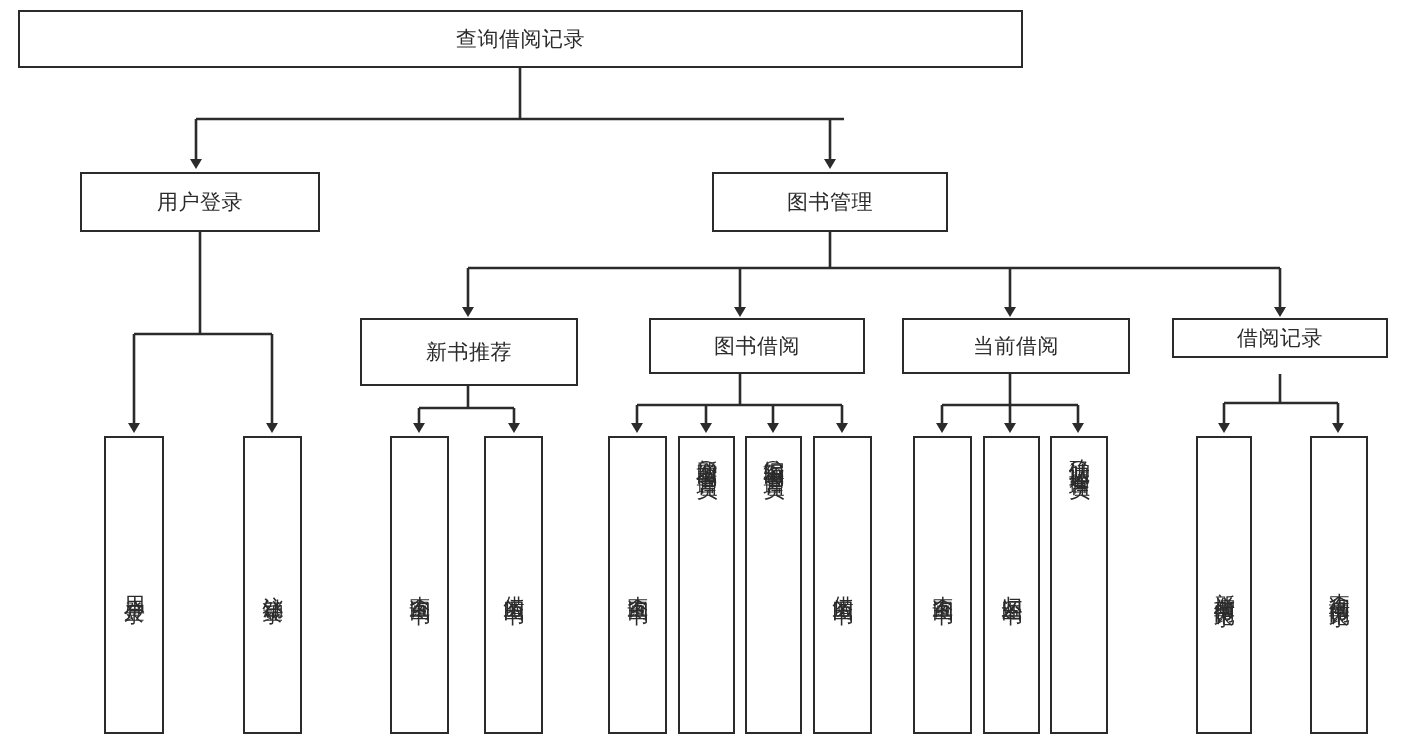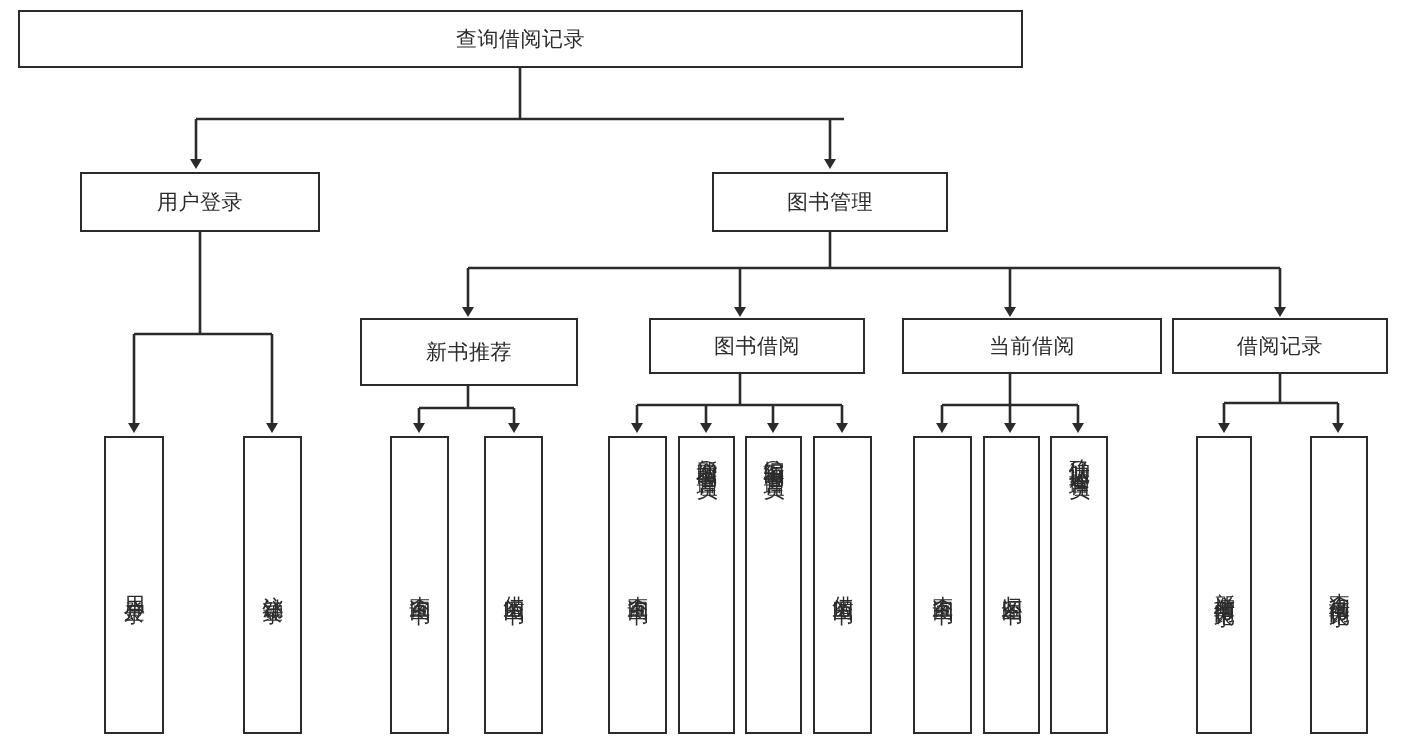--- a/index.html
+++ b/index.html
@@ -127,24 +127,24 @@
   <div class="node-box" style="left:712px;top:172px;width:236px;height:60px;">
     <span class="node-label">图书管理</span>
   </div>
 
   <div class="node-box" style="left:360px;top:318px;width:218px;height:68px;">
     <span class="node-label">新书推荐</span>
   </div>
   <div class="node-box" style="left:632px;top:318px;width:216px;height:56px;margin-left:17px;">
     <span class="node-label">图书借阅</span>
   </div>
-  <div class="node-box" style="left:902px;top:318px;width:260px;height:56px;">
+  <div class="node-box" style="left:902px;top:318px;width:228px;height:56px;">
     <span class="node-label">当前借阅</span>
   </div>
-  <div class="node-box" style="left:1172px;top:318px;width:216px;height:56px;">
+  <div class="node-box" style="left:1172px;top:318px;width:216px;height:40px;">
     <span class="node-label">借阅记录</span>
   </div>
 
   <div class="node-box vertical centered" style="left:104px;top:436px;width:60px;height:298px;">
     <span class="node-label">用户登录</span>
   </div>
   <div class="node-box vertical centered" style="left:243px;top:436px;width:59px;height:298px;">
     <span class="node-label">注销登录</span>
   </div>
 

